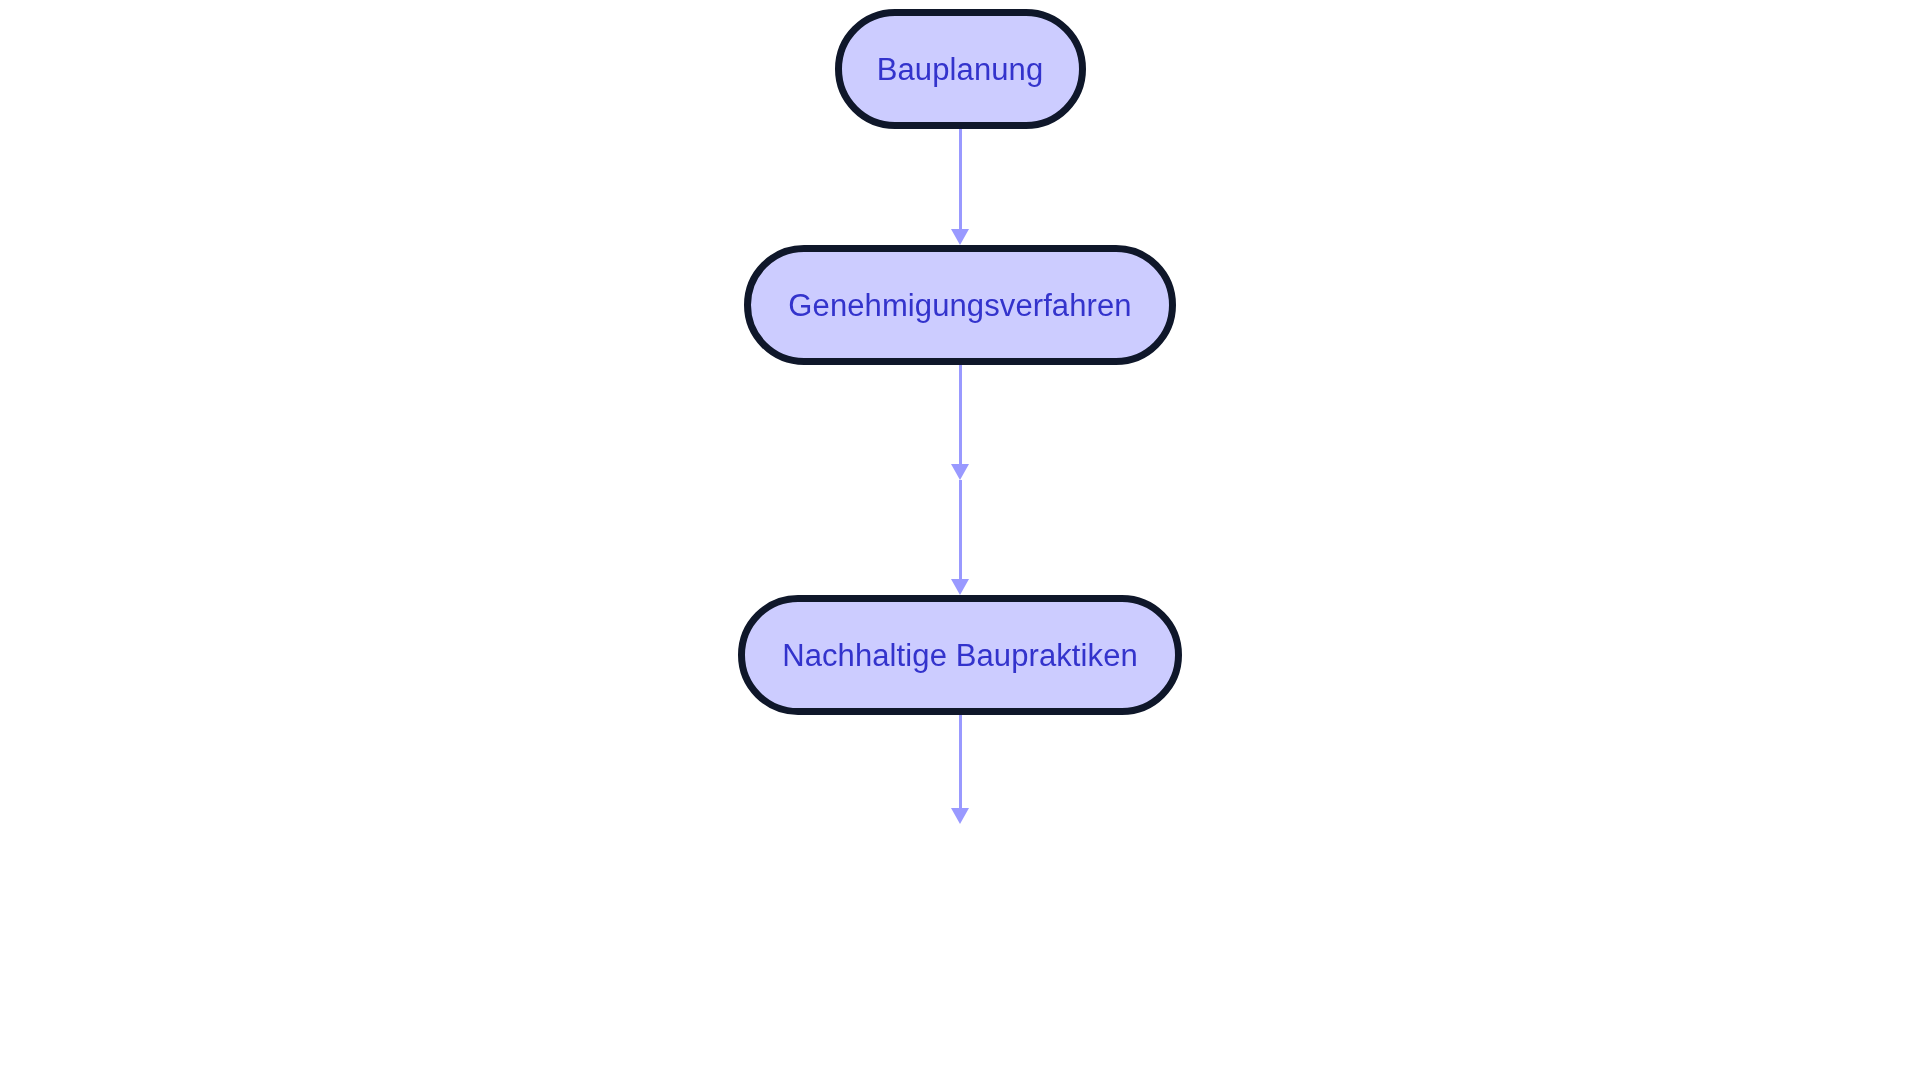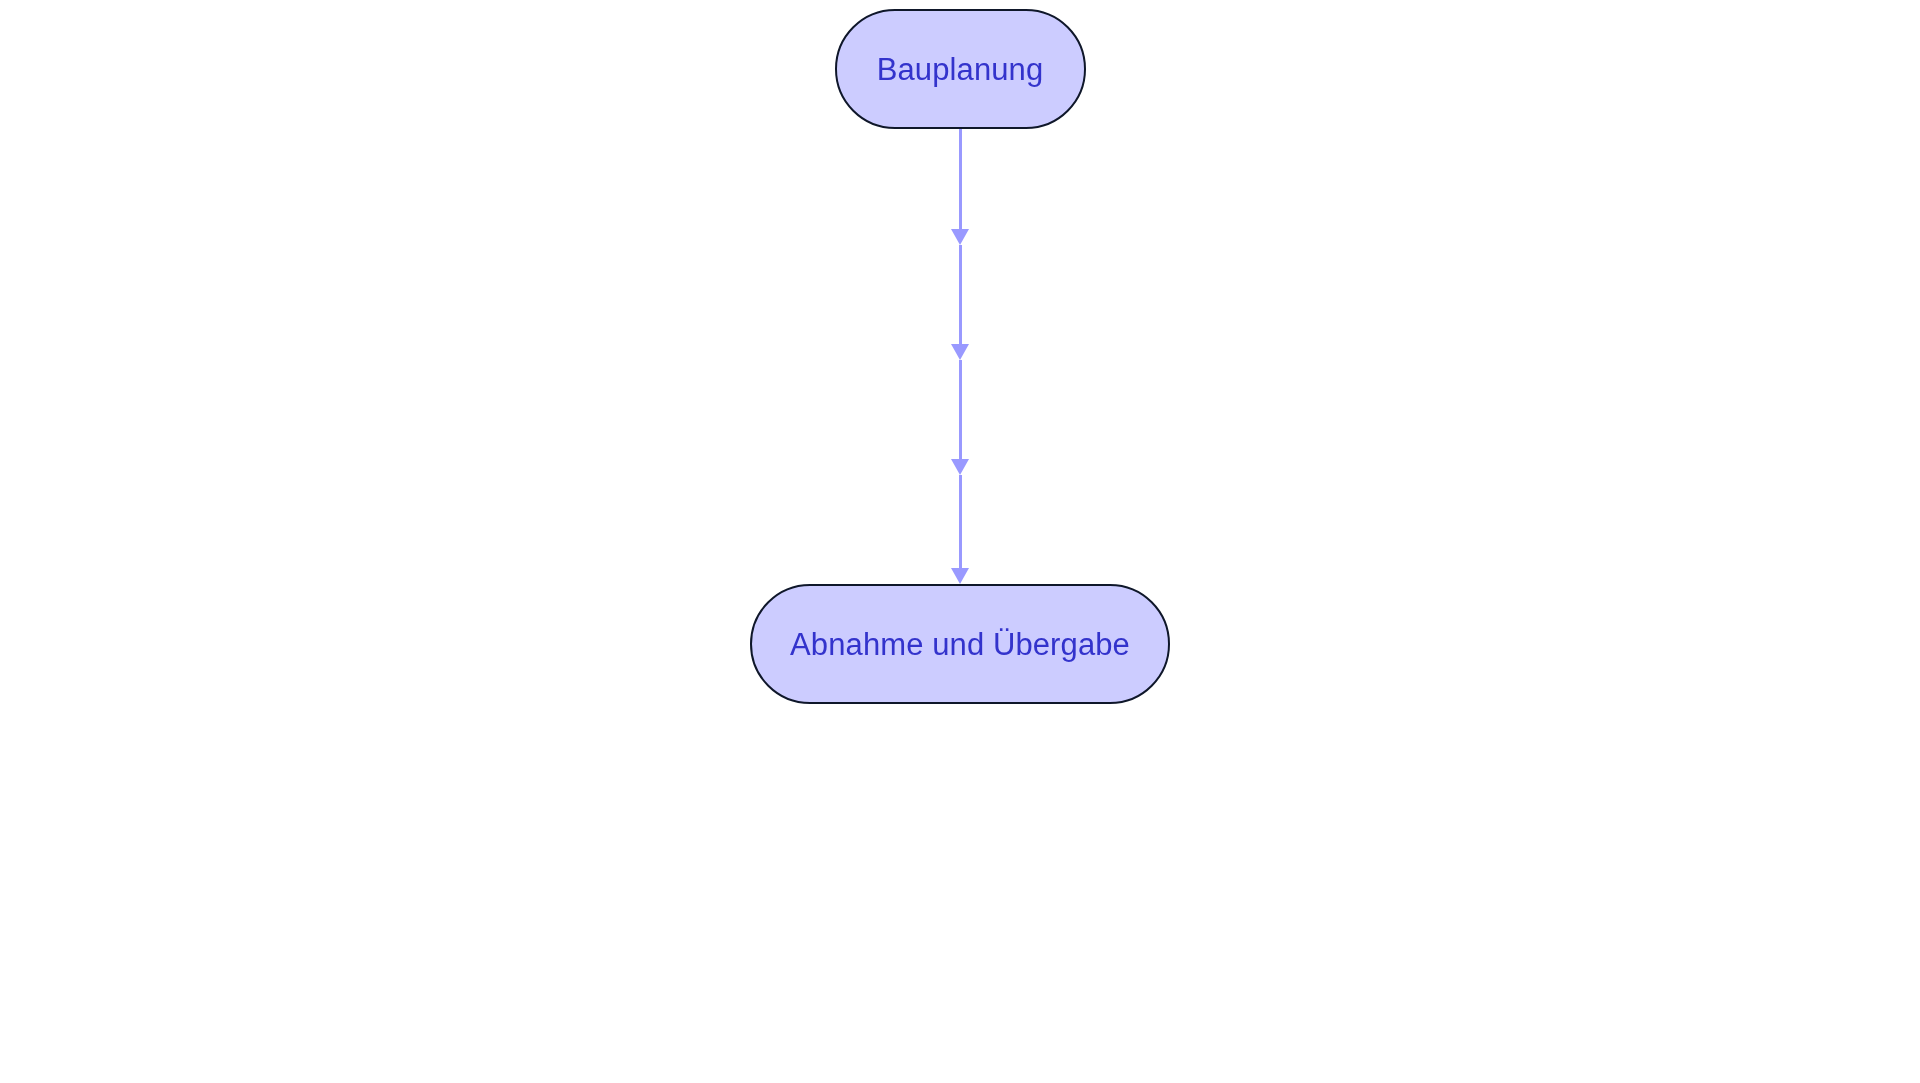--- a/index.html
+++ b/index.html
@@ -30,21 +30,21 @@
     display: flex;
     flex-direction: column;
     align-items: center;
   }
 
   
   .node {
     box-sizing: border-box;
     height: 120px;
     background: #ccccff;
-    border: 2px solid #0f172a;
+    border: 7px solid #0f172a;
     border-radius: 60px;
     display: flex;
     align-items: center;
     justify-content: center;
     flex: 0 0 auto;
   }
   .node-label {
     color: #3333cc;
     font-family: "Liberation Sans", sans-serif;
     font-size: 31px;
@@ -97,36 +97,39 @@
 
     <div class="node node-1">
       <span class="node-label">Bauplanung</span>
     </div>
 
     <div class="connector connector-1">
       <div class="connector-line"></div>
       <div class="connector-head"></div>
     </div>
 
+    <div class="node node-2">
+      <span class="node-label">Genehmigungsverfahren</span>
+    </div>
 
     <div class="connector connector-2">
       <div class="connector-line"></div>
       <div class="connector-head"></div>
     </div>
 
 
     <div class="connector connector-3">
       <div class="connector-line"></div>
       <div class="connector-head"></div>
     </div>
 
+    <div class="node node-4">
+      <span class="node-label">Nachhaltige Baupraktiken</span>
+    </div>
 
     <div class="connector connector-4">
       <div class="connector-line"></div>
       <div class="connector-head"></div>
     </div>
 
-    <div class="node node-5">
-      <span class="node-label">Abnahme und Übergabe</span>
-    </div>
 
   </div>
 </div>
 
 </body></html>

